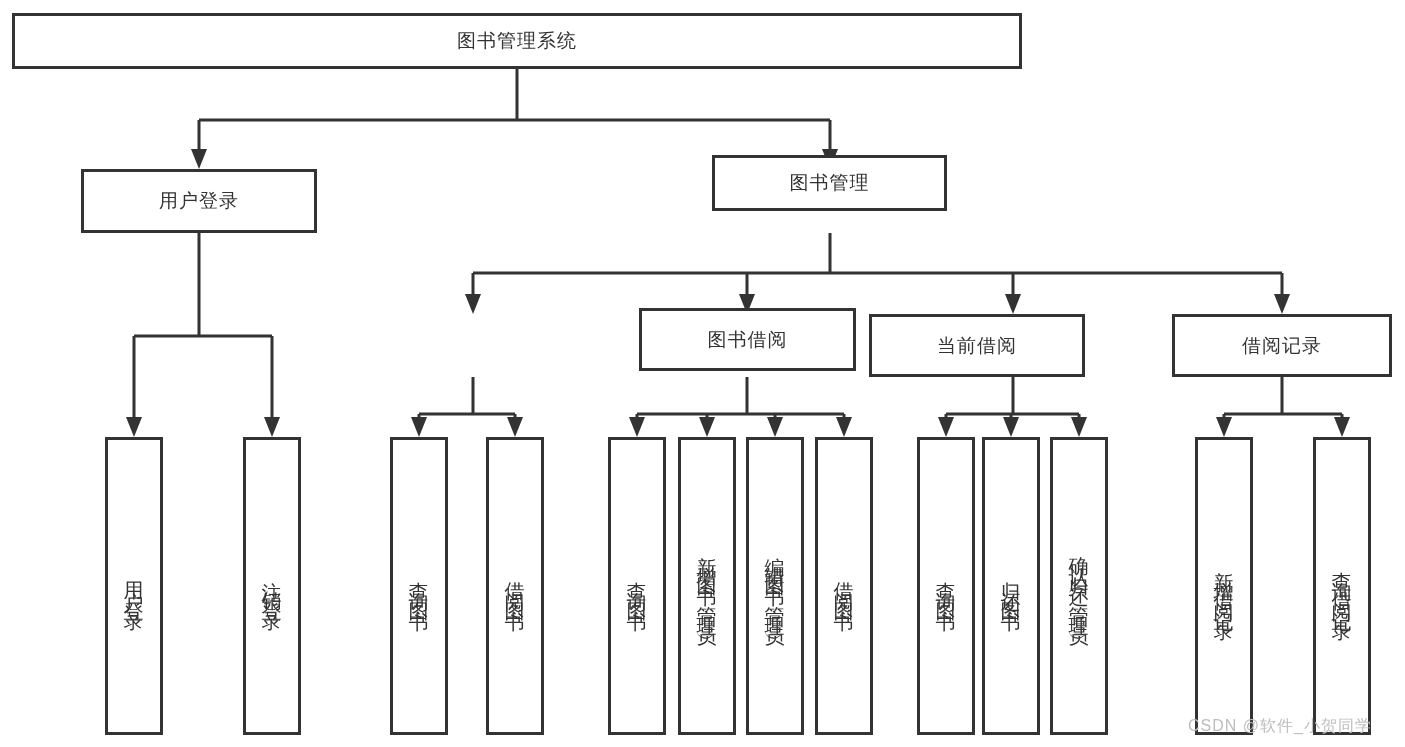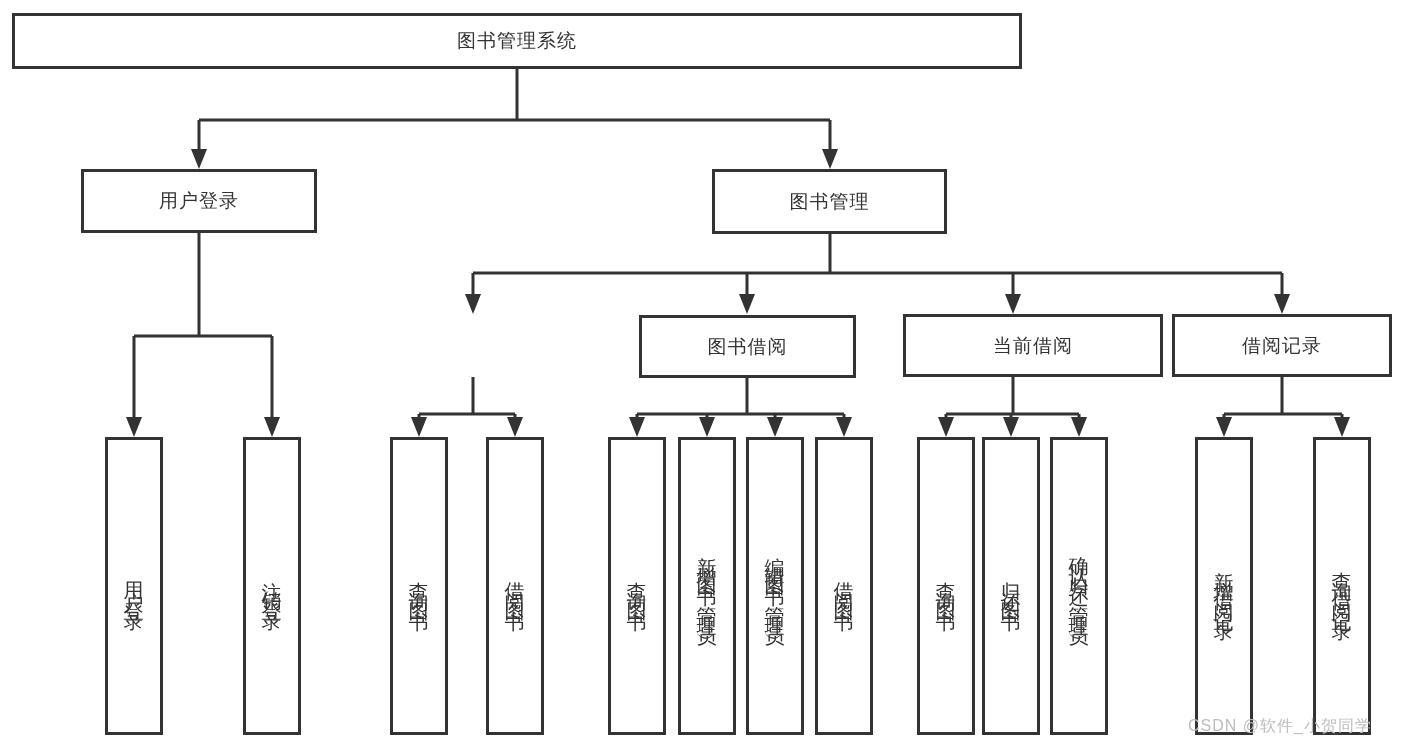--- a/index.html
+++ b/index.html
@@ -91,28 +91,28 @@
     <polygon points="1334,417 1350,417 1342,437" fill="currentColor"></polygon>
   </svg>
 
   <div class="node" style="left:12px; top:13px; width:1010px; height:56px;">
     <span class="h-label">图书管理系统</span>
   </div>
 
   <div class="node" style="left:81px; top:169px; width:236px; height:64px;">
     <span class="h-label">用户登录</span>
   </div>
-  <div class="node" style="left:712px; top:169px; width:235px; height:65px;">
+  <div class="node" style="left:712px; top:155px; width:235px; height:56px;">
     <span class="h-label">图书管理</span>
   </div>
 
-  <div class="node" style="left:639px; top:315px; width:217px; height:63px;">
+  <div class="node" style="left:639px; top:308px; width:217px; height:63px;">
     <span class="h-label">图书借阅</span>
   </div>
-  <div class="node" style="left:903px; top:314px; width:260px; height:63px;">
+  <div class="node" style="left:869px; top:314px; width:216px; height:63px;">
     <span class="h-label">当前借阅</span>
   </div>
   <div class="node" style="left:1172px; top:314px; width:220px; height:63px;">
     <span class="h-label">借阅记录</span>
   </div>
 
   <div class="node" style="left:105px; top:437px; width:58px; height:298px;">
     <span class="v-label">用户登录</span>
   </div>
   <div class="node" style="left:243px; top:437px; width:58px; height:298px;">

